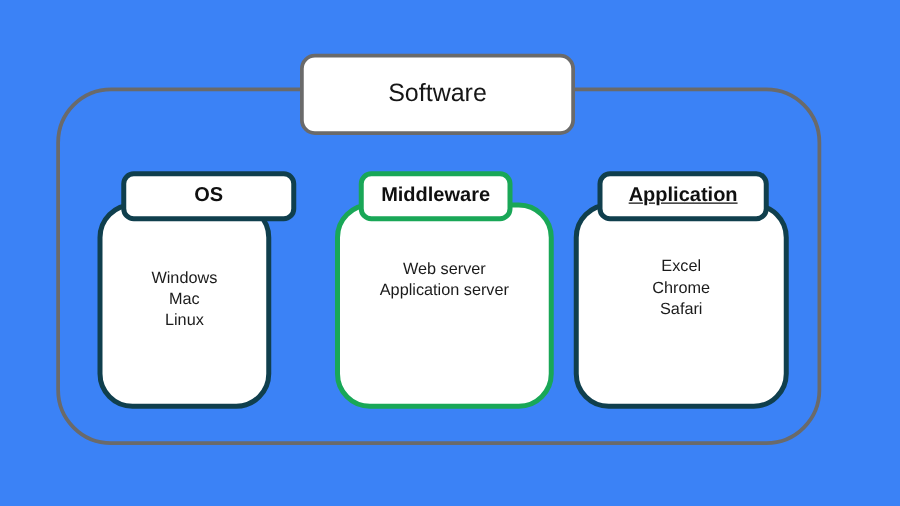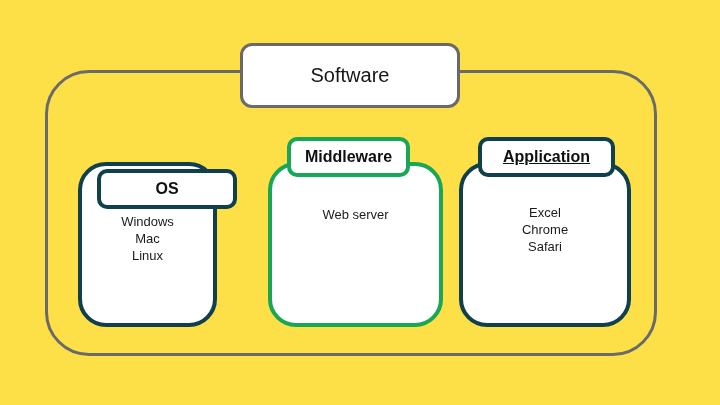--- a/index.html
+++ b/index.html
@@ -9,21 +9,21 @@
     height: 405px;
     background: #ffffff;
     overflow: hidden;
     font-family: "Liberation Sans", sans-serif;
     color: #1b1b1b;
   }
   .canvas {
     position: relative;
     width: 720px;
     height: 405px;
-    background: #fde047;
+    background: #3b82f6;
   }
   
   .outer-box {
     position: absolute;
     left: 45px;
     top: 70px;
     width: 612px;
     height: 286px;
     box-sizing: border-box;
     border: 3px solid #6a6a6a;
@@ -108,27 +108,28 @@
     <span>Software</span>
   </div>
 
   <div class="group-box g0" style="border-color: rgb(16, 63, 77);">
     <div class="group-items">
       <div>Windows</div>
       <div>Mac</div>
       <div>Linux</div>
     </div>
   </div>
-  <div class="group-header g0" style="border-color: rgb(16, 63, 77); margin-top: 32px;">
+  <div class="group-header g0" style="border-color: rgb(16, 63, 77);">
     <span>OS</span>
   </div>
 
   <div class="group-box g1" style="border-color: rgb(25, 167, 87);">
     <div class="group-items">
       <div>Web server</div>
+      <div>Application server</div>
     </div>
   </div>
   <div class="group-header g1" style="border-color: rgb(25, 167, 87);">
     <span>Middleware</span>
   </div>
 
   <div class="group-box g2" style="border-color: rgb(16, 63, 77);">
     <div class="group-items">
       <div>Excel</div>
       <div>Chrome</div>

